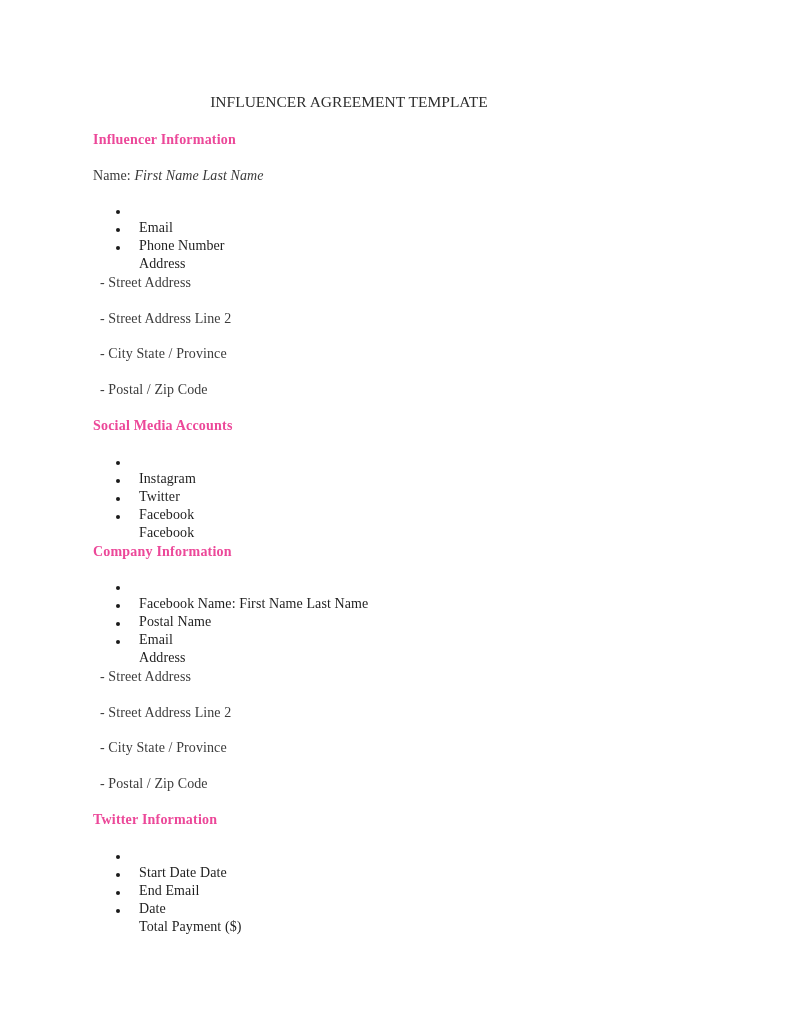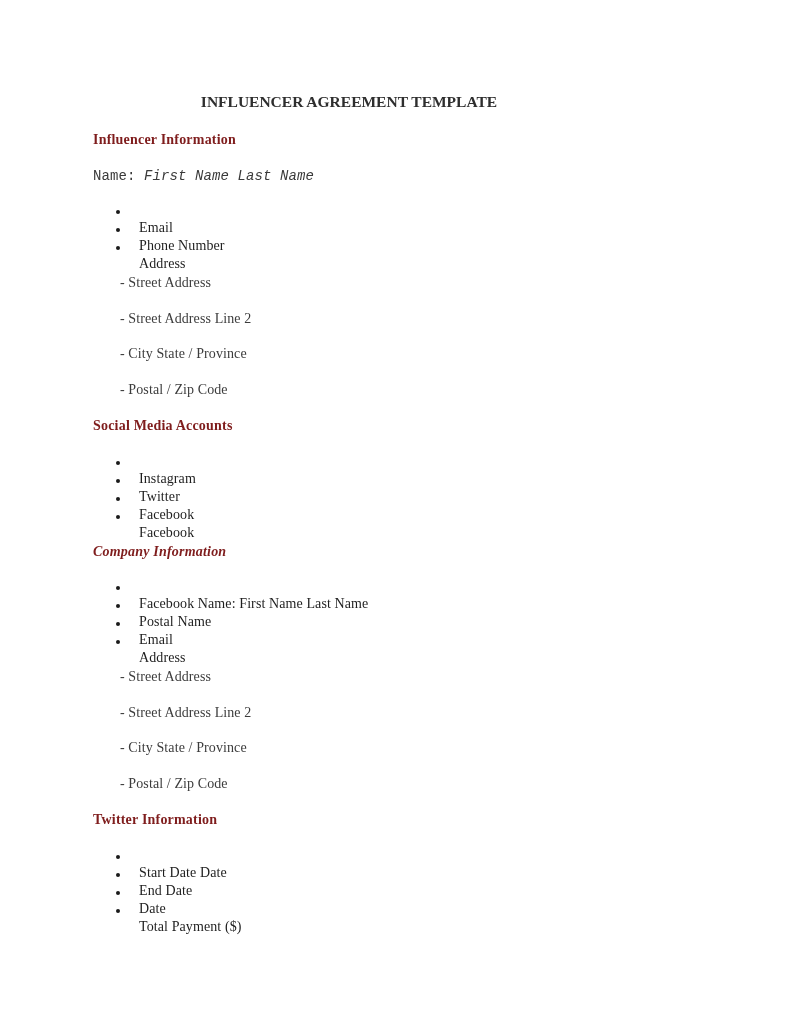--- a/index.html
+++ b/index.html
@@ -20,51 +20,49 @@
       left: 0; top: 0;
       width: 790px;
       height: 1022px;
     }
     .title {
       position: absolute;
       top: 93px;
       left: 0;
       width: 698px;
       text-align: center;
-      font-weight: bold;
+      font-weight: normal;
       font-size: 15.5px;
       color: #2e2e2e;
       letter-spacing: 0px;
       padding-left: 0px;
       box-sizing: border-box;
     }
     .heading {
       position: absolute;
       left: 93px;
       font-weight: bold;
       font-size: 14px;
-      color: #7f1d1d;
+      color: #ec4899;
       letter-spacing: 0.2px;
     }
     .line {
       position: absolute;
       left: 93px;
       font-size: 14px;
       color: #3a3a3a;
       letter-spacing: 0.1px;
-      font-family: Liberation Mono, monospace;
     }
     .line .italic { font-style: italic; }
     .dash {
       position: absolute;
       left: 100px;
       font-size: 14px;
       color: #3c3c3c;
       letter-spacing: 0.1px;
-      margin-left: 20px;
     }
     .bullet-list {
       position: absolute;
       left: 0;
       margin: 0;
       padding: 0;
       list-style: none;
     }
     .bullet-item {
       position: relative;
@@ -139,21 +137,21 @@
     <li class="bullet-item">
       <span class="bullet-dot"></span>
       <span class="bullet-text">Facebook</span>
     </li>
     <li class="bullet-item">
       <span class="bullet-dot"></span>
       <span class="bullet-text">Facebook</span>
     </li>
   </ul>
 
-  <div class="heading" style="top:544px;font-style:italic;">Company Information</div>
+  <div class="heading" style="top:544px;">Company Information</div>
 
   <ul class="bullet-list" style="top:579px;">
     <li class="bullet-item">
       <span class="bullet-dot"></span>
       <span class="bullet-text">Facebook Name: First Name Last Name</span>
     </li>
     <li class="bullet-item">
       <span class="bullet-dot"></span>
       <span class="bullet-text">Postal Name</span>
     </li>
@@ -174,21 +172,21 @@
 
   <div class="heading" style="top:812px;">Twitter Information</div>
 
   <ul class="bullet-list" style="top:848px;">
     <li class="bullet-item">
       <span class="bullet-dot"></span>
       <span class="bullet-text">Start Date Date</span>
     </li>
     <li class="bullet-item">
       <span class="bullet-dot"></span>
-      <span class="bullet-text">End Date</span>
+      <span class="bullet-text">End Email</span>
     </li>
     <li class="bullet-item">
       <span class="bullet-dot"></span>
       <span class="bullet-text">Date</span>
     </li>
     <li class="bullet-item">
       <span class="bullet-dot"></span>
       <span class="bullet-text">Total Payment ($)</span>
     </li>
   </ul>

